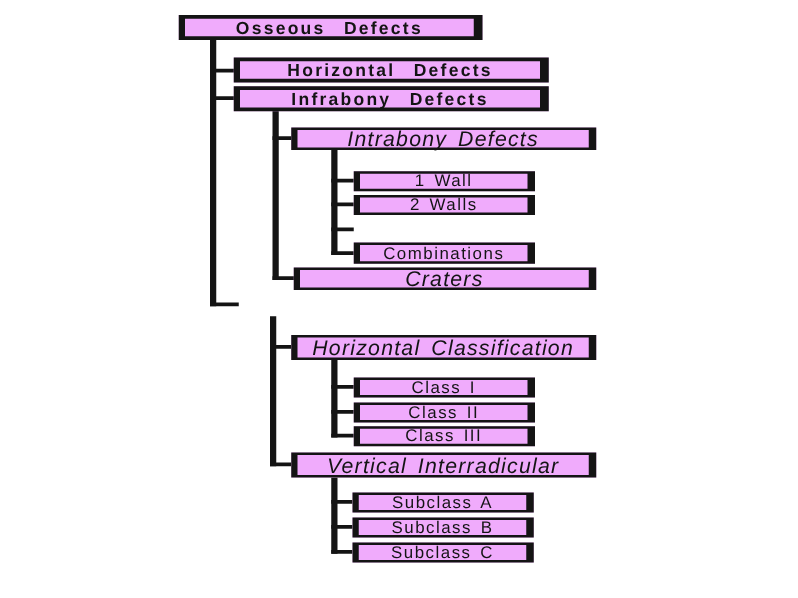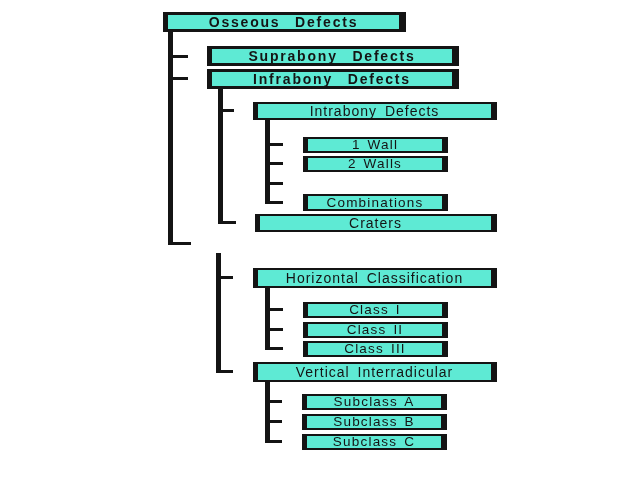--- a/index.html
+++ b/index.html
@@ -12,45 +12,45 @@
     width: 638px;
     height: 478px;
     background: #ffffff;
     font-family: "Liberation Sans", sans-serif;
     color: #141414;
     overflow: hidden;
   }
   .node {
     position: absolute;
     box-sizing: border-box;
-    background: #5eead4;
+    background: #f0abfc;
     border: 2px solid #141414;
     border-left-width: 5px;
     border-right-width: 6px;
     display: flex;
     align-items: center;
     justify-content: center;
     line-height: 1;
     white-space: nowrap;
-    margin-left: 20px;
   }
   .primary {
     border-top-width: 3px;
     border-bottom-width: 3px;
     border-left-width: 5px;
     border-right-width: 7px;
     font-weight: bold;
     font-size: 14px;
     letter-spacing: 1.8px;
     word-spacing: 9px;
   }
   .secondary {
-    font-size: 14px;
+    font-size: 17px;
     letter-spacing: 1px;
     word-spacing: 3px;
+    font-style: italic;
   }
   .leaf {
     font-size: 13.5px;
     letter-spacing: 1.2px;
     word-spacing: 2px;
   }
   .line {
     position: absolute;
     background: #141414;
   }
@@ -83,21 +83,21 @@
   <div class="line" style="left:265px; top:308px; width:18px; height:3px;"></div>
   <div class="line" style="left:265px; top:328px; width:18px; height:3px;"></div>
   <div class="line" style="left:265px; top:347px; width:18px; height:3px;"></div>
 
   <div class="line" style="left:265px; top:382px; width:5px; height:61px;"></div>
   <div class="line" style="left:265px; top:400px; width:17px; height:3px;"></div>
   <div class="line" style="left:265px; top:420px; width:17px; height:3px;"></div>
   <div class="line" style="left:265px; top:440px; width:17px; height:3px;"></div>
 
   <div class="node primary" style="left:143px; top:12px; width:243px; height:20px;">Osseous Defects</div>
-  <div class="node primary" style="left:187px; top:46px; width:252px; height:20px;">Suprabony Defects</div>
+  <div class="node primary" style="left:187px; top:46px; width:252px; height:20px;">Horizontal Defects</div>
   <div class="node primary" style="left:187px; top:69px; width:252px; height:20px;">Infrabony Defects</div>
   <div class="node secondary" style="left:233px; top:102px; width:244px; height:18px;">Intrabony Defects</div>
   <div class="node leaf" style="left:283px; top:137px; width:145px; height:16px;">1 Wall</div>
   <div class="node leaf" style="left:283px; top:156px; width:145px; height:16px;">2 Walls</div>
   <div class="node leaf" style="left:283px; top:194px; width:145px; height:17px;">Combinations</div>
   <div class="node secondary" style="left:235px; top:214px; width:242px; height:18px;">Craters</div>
   <div class="node secondary" style="left:233px; top:268px; width:244px; height:20px;">Horizontal Classification</div>
   <div class="node leaf" style="left:283px; top:302px; width:145px; height:16px;">Class I</div>
   <div class="node leaf" style="left:283px; top:341px; width:145px; height:16px;">Class III</div>
   <div class="node leaf" style="left:283px; top:322px; width:145px; height:16px;">Class II</div>

